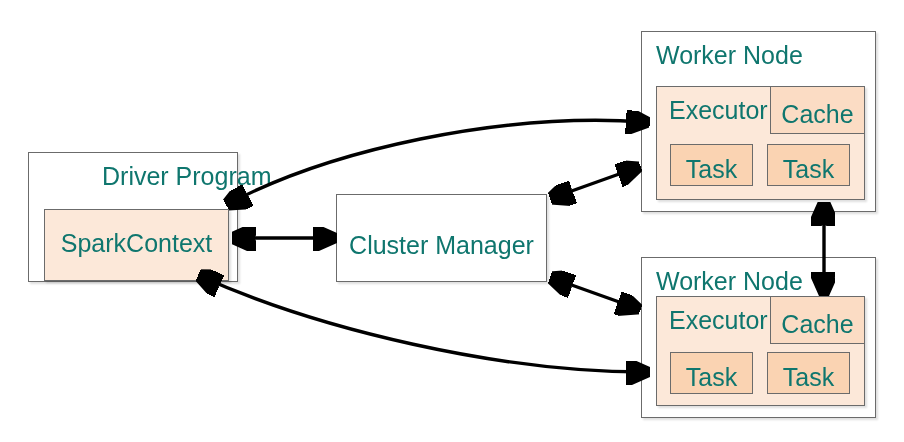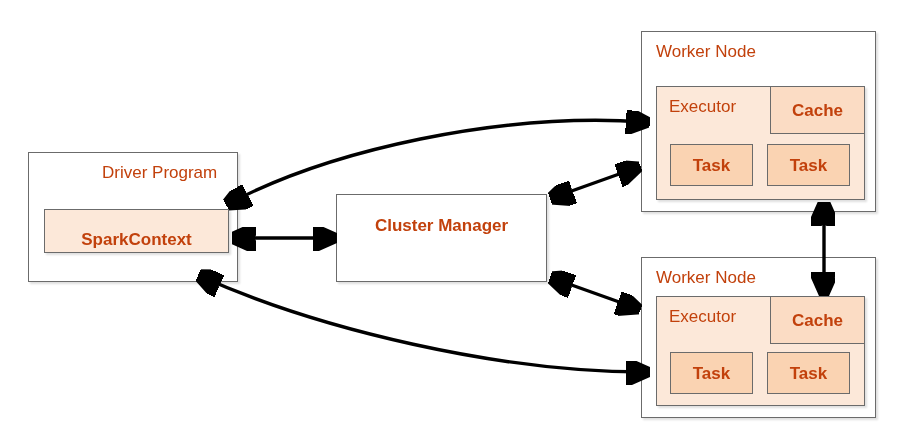--- a/index.html
+++ b/index.html
@@ -31,34 +31,33 @@
     background: #fce8d9;
   }
   .fill-mid {
     background: #fbdcc4;
   }
   .fill-deep {
     background: #fad3b2;
   }
   .label {
     position: absolute;
-    color: #c2410c;
-    font-size: 17px;
+    color: #0f766e;
+    font-size: 25px;
     line-height: 1;
     white-space: nowrap;
   }
   .label-tl {
     top: 0;
     left: 0;
   }
   .label-center {
     width: 100%;
     text-align: center;
     left: 0;
-    font-weight: bold;
   }
   svg.wires {
     position: absolute;
     left: 0;
     top: 0;
     width: 904px;
     height: 442px;
     overflow: visible;
     pointer-events: none;
   }
@@ -70,26 +69,26 @@
 </style>
 </head>
 <body>
 
 <div id="canvas">
 
   <div class="box box-shadow" style="left:28px; top:152px; width:210px; height:130px;">
     <div class="label label-tl" style="top:11px; left:33px;margin-left:40px;">Driver Program</div>
   </div>
 
-  <div class="box box-shadow fill-light" style="left:44px; top:209px; width:185px; height:44px;">
+  <div class="box box-shadow fill-light" style="left:44px; top:209px; width:185px; height:72px;">
     <div class="label label-center" style="top:21px;">SparkContext</div>
   </div>
 
   <div class="box box-shadow" style="left:336px; top:194px; width:211px; height:88px;">
-    <div class="label label-center" style="top:22px;">Cluster Manager</div>
+    <div class="label label-center" style="top:38px;">Cluster Manager</div>
   </div>
 
   <div class="box box-shadow" style="left:641px; top:31px; width:235px; height:181px;">
     <div class="label label-tl" style="top:11px; left:14px;">Worker Node</div>
   </div>
 
   <div class="box box-shadow fill-light" style="left:656px; top:86px; width:209px; height:114px;">
     <div class="label label-tl" style="top:11px; left:12px;">Executor</div>
   </div>
 

